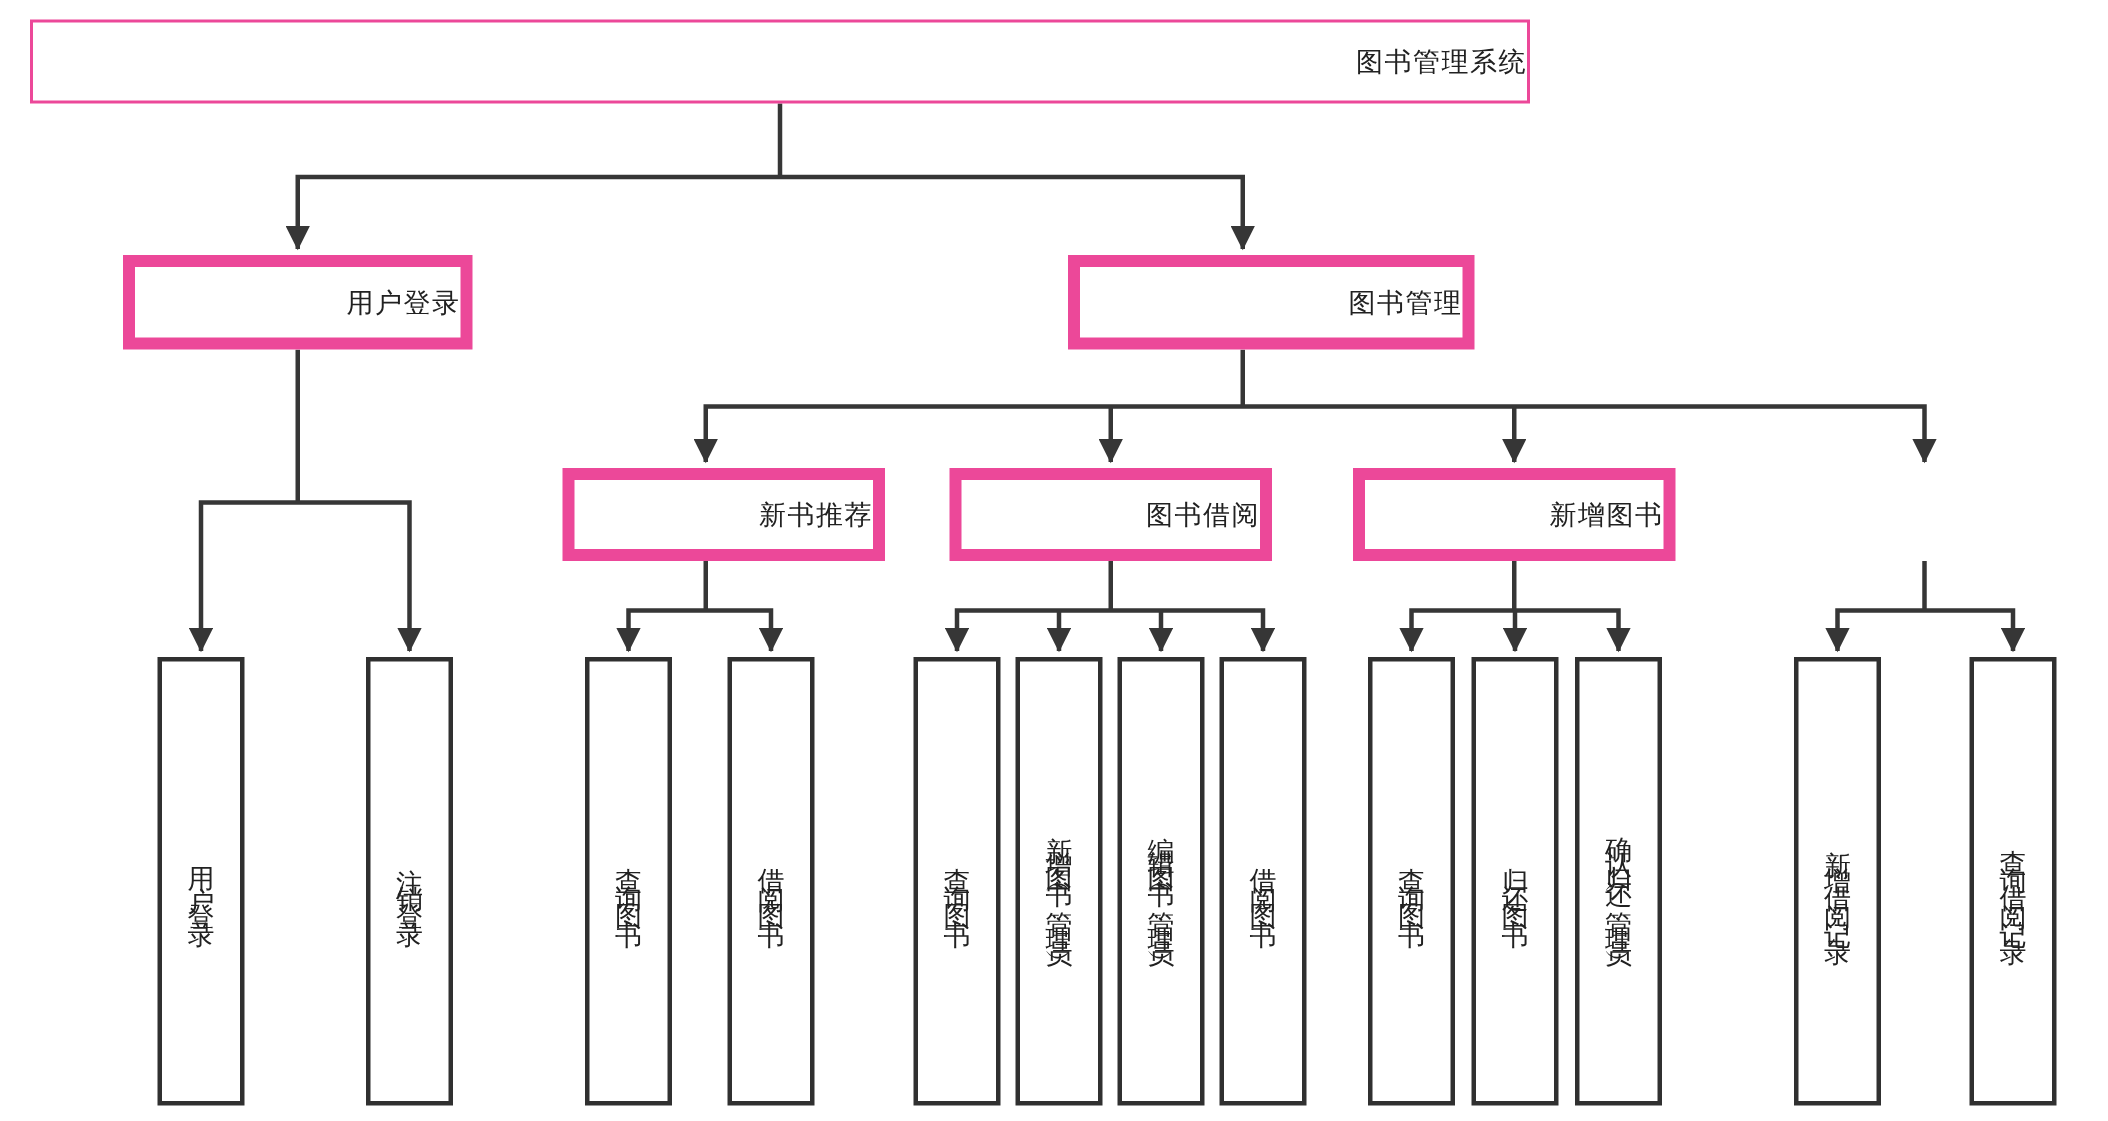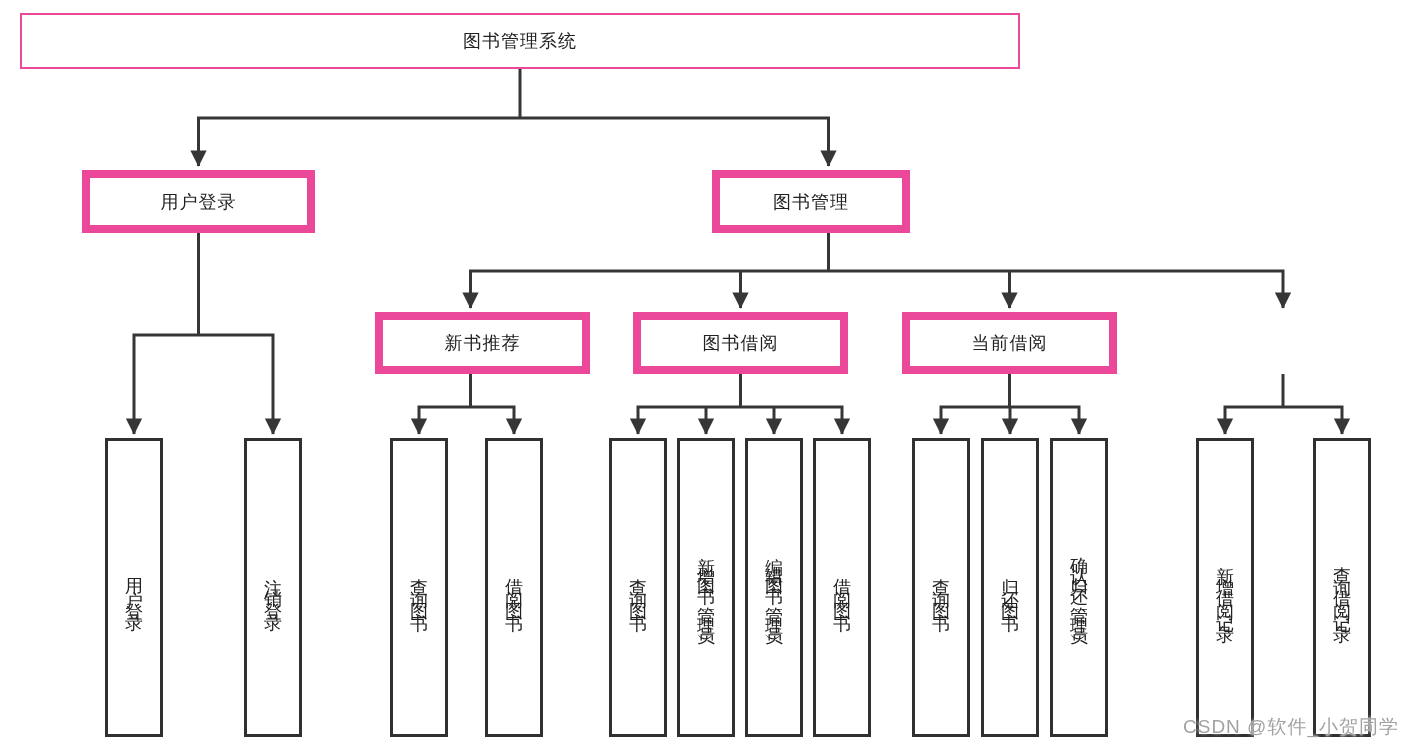--- a/index.html
+++ b/index.html
@@ -21,21 +21,21 @@
     width: 1405px; height: 747px;
     pointer-events: none;
   }
   .hbox {
     position: absolute;
     box-sizing: border-box;
     border: 8px solid #ec4899;
     background: #ffffff;
     display: flex;
     align-items: center;
-    justify-content: center;
+    justify-content: flex-end;
     font-size: 18px;
     letter-spacing: 1px;
     color: #212121;
     z-index: 2;
   }
   .hbox.root { border-width: 2px; }
   .vbox {
     position: absolute;
     box-sizing: border-box;
     border: 3px solid #303030;
@@ -107,32 +107,32 @@
     </g>
   </svg>
 
   <div class="hbox root" style="left:20px; top:13px; width:1000px; height:56px;">
     <span>图书管理系统</span>
   </div>
 
   <div class="hbox" style="left:82px; top:170px; width:233px; height:63px;">
     <span>用户登录</span>
   </div>
-  <div class="hbox" style="left:712px; top:170px; width:198px; height:63px;">
+  <div class="hbox" style="left:712px; top:170px; width:271px; height:63px;">
     <span>图书管理</span>
   </div>
 
   <div class="hbox" style="left:363px; top:312px; width:215px; height:62px;margin-left:12px;">
     <span>新书推荐</span>
   </div>
   <div class="hbox" style="left:633px; top:312px; width:215px; height:62px;">
     <span>图书借阅</span>
   </div>
   <div class="hbox" style="left:902px; top:312px; width:215px; height:62px;">
-    <span>当前借阅</span>
+    <span>新增图书</span>
   </div>
 
   <div class="vbox" style="left:105px; top:438px; width:58px; height:299px;">
     <span class="vtext">用户登录</span>
   </div>
   <div class="vbox" style="left:244px; top:438px; width:58px; height:299px;">
     <span class="vtext">注销登录</span>
   </div>
 
   <div class="vbox" style="left:390px; top:438px; width:58px; height:299px;">
@@ -165,15 +165,14 @@
     <span class="vtext" style="letter-spacing:10px;">确认归还（管理员）</span>
   </div>
 
   <div class="vbox" style="left:1196px; top:438px; width:58px; height:299px;">
     <span class="vtext">新增借阅记录</span>
   </div>
   <div class="vbox" style="left:1313px; top:438px; width:58px; height:299px;">
     <span class="vtext">查询借阅记录</span>
   </div>
 
-  <div id="watermark">CSDN @软件_小贺同学</div>
 
 </div>
 
 </body></html>

